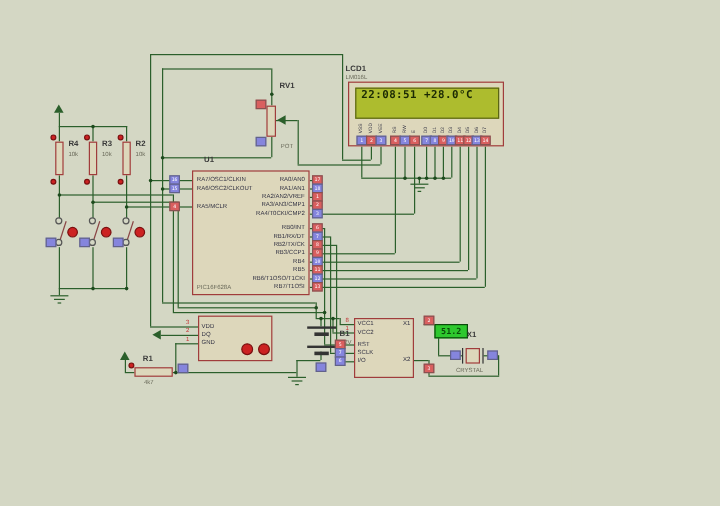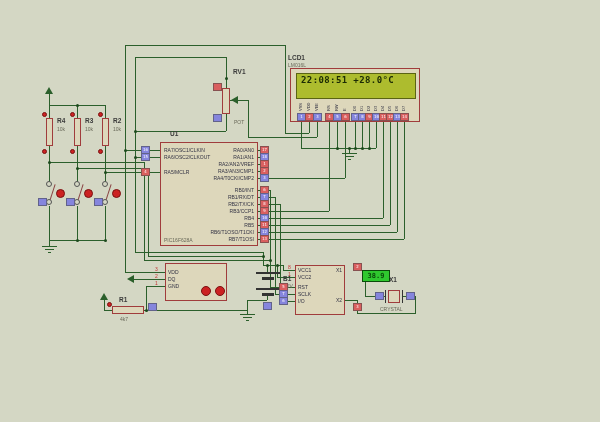--- a/index.html
+++ b/index.html
@@ -300,21 +300,21 @@
   <div class="bx br" style="left:260px;top:186px">6</div>
   <div class="bx bb" style="left:260px;top:193px">7</div>
   <div class="bx br" style="left:260px;top:200px">8</div>
   <div class="bx br" style="left:260px;top:207px">9</div>
   <div class="bx bb" style="left:260px;top:214px">10</div>
   <div class="bx br" style="left:260px;top:221px">11</div>
   <div class="bx bb" style="left:260px;top:228px">12</div>
   <div class="bx br" style="left:260px;top:235px">13</div>
 
   <div class="cmp" style="left:165px;top:263px;width:62px;height:38px">
-    <div class="sdisp">38.9</div>
+    <div class="sdisp">51.2</div>
     <div class="rdot" style="left:35px;top:22px;width:8px;height:8px"></div>
     <div class="rdot" style="left:49px;top:22px;width:8px;height:8px"></div>
   </div>
   <div class="pnm" style="left:168px;top:269px">VDD</div>
   <div class="pnm" style="left:168px;top:276px">DQ</div>
   <div class="pnm" style="left:168px;top:283px">GND</div>
   <div class="pno" style="left:155px;top:266px">3</div>
   <div class="pno" style="left:155px;top:273px">2</div>
   <div class="pno" style="left:155px;top:280px">1</div>
 

